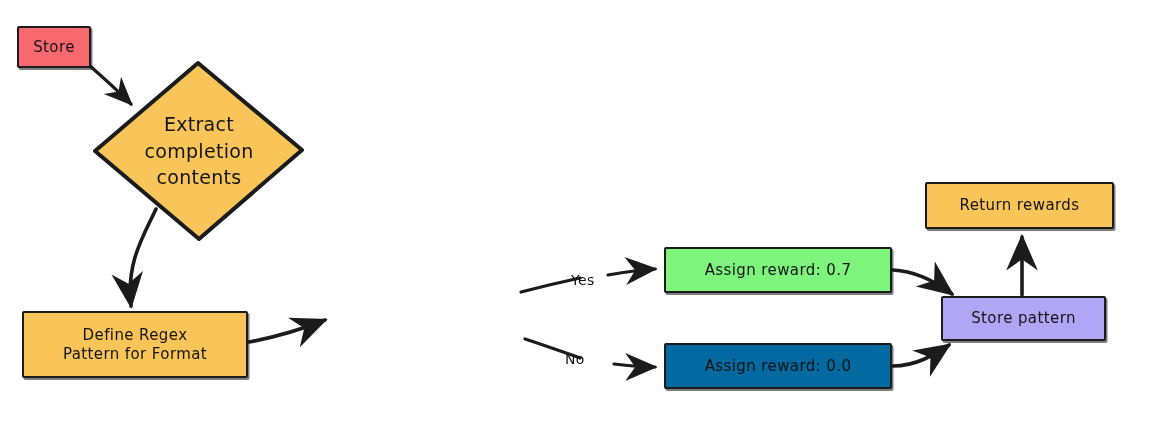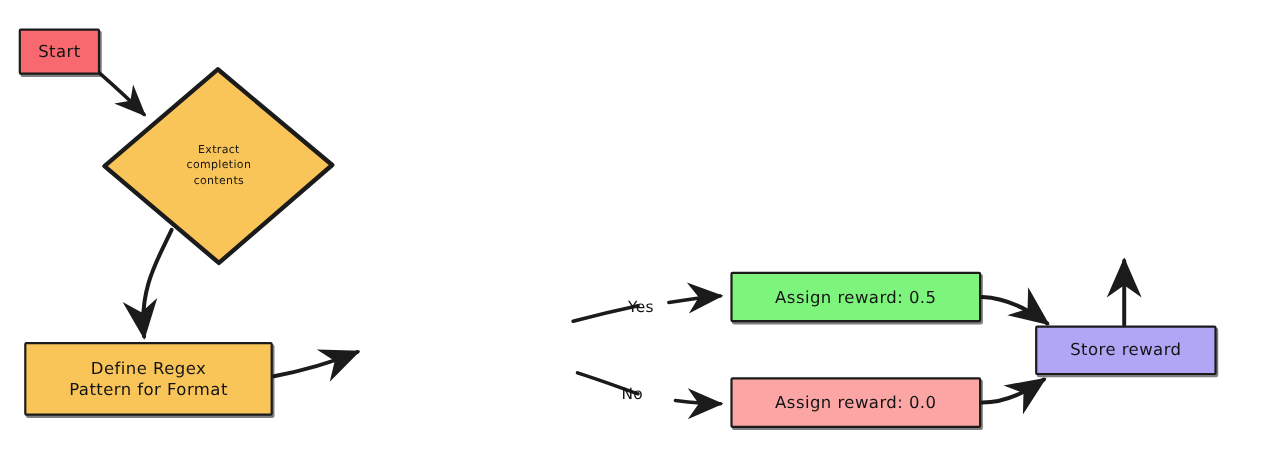--- a/index.html
+++ b/index.html
@@ -57,21 +57,21 @@
   .diamond-label {
     position: absolute;
     left: 0; top: 0;
     width: 100%;
     height: 100%;
     display: flex;
     align-items: center;
     justify-content: center;
     text-align: center;
     font-family: "DejaVu Sans", sans-serif;
-    font-size: 10px;
+    font-size: 19px;
     color: #141414;
     line-height: 1.4;
     letter-spacing: 0.3px;
   }
   .edge-label {
     position: absolute;
     font-family: "DejaVu Sans", sans-serif;
     font-size: 14px;
     color: #141414;
     background: transparent;
@@ -124,47 +124,50 @@
 
       <path d="M 893,270 C 916,271 936,282 952,294" stroke-width="3.6" marker-end="url(#ah2)"></path>
 
       <path d="M 893,366 C 916,366 934,355 949,345" stroke-width="3.6" marker-end="url(#ah2)"></path>
 
       <path d="M 1022,295 L 1022,237" stroke-width="3.6" marker-end="url(#ah2)"></path>
     </g>
   </svg>
 
   <div class="node box" id="node-start" style="background:#F8696F;">
-    <span class="label">Start</span>
+    <span class="label">Store</span>
   </div>
 
   <div class="diamond-wrap" id="node-extract">
     <svg class="diamond-shape" viewBox="0 0 214 182" preserveAspectRatio="none" xmlns="http://www.w3.org/2000/svg">
       <path d="M 106,3 L 210,90 L 107,179 L 3,91 Z" fill="#F9C559" stroke="#1b1b1b" stroke-width="4" stroke-linejoin="round"></path>
     </svg>
     <div class="diamond-label" style="white-space:pre-line;">Extract
 completion
 contents</div>
   </div>
 
   <div class="node box" id="node-regex" style="background:#F9C559;">
     <span class="label" style="white-space:pre-line;">Define Regex
 Pattern for Format</span>
   </div>
 
 
   <div class="node box" id="node-reward-yes" style="background:#7DF57D;">
-    <span class="label">Assign reward: 0.5</span>
+    <span class="label">Assign reward: 0.7</span>
   </div>
 
-  <div class="node box" id="node-reward-no" style="background:#fca5a5;">
+  <div class="node box" id="node-reward-no" style="background:#0369a1;">
     <span class="label">Assign reward: 0.0</span>
   </div>
 
   <div class="node box" id="node-store" style="background:#B0A6F5;">
-    <span class="label">Store reward</span>
+    <span class="label">Store pattern</span>
   </div>
 
+  <div class="node box" id="node-return" style="background:#F9C559;">
+    <span class="label">Return rewards</span>
+  </div>
 
   <span class="edge-label" id="label-yes">Yes</span>
   <span class="edge-label" id="label-no">No</span>
 
 </div>
 
 </body></html>

